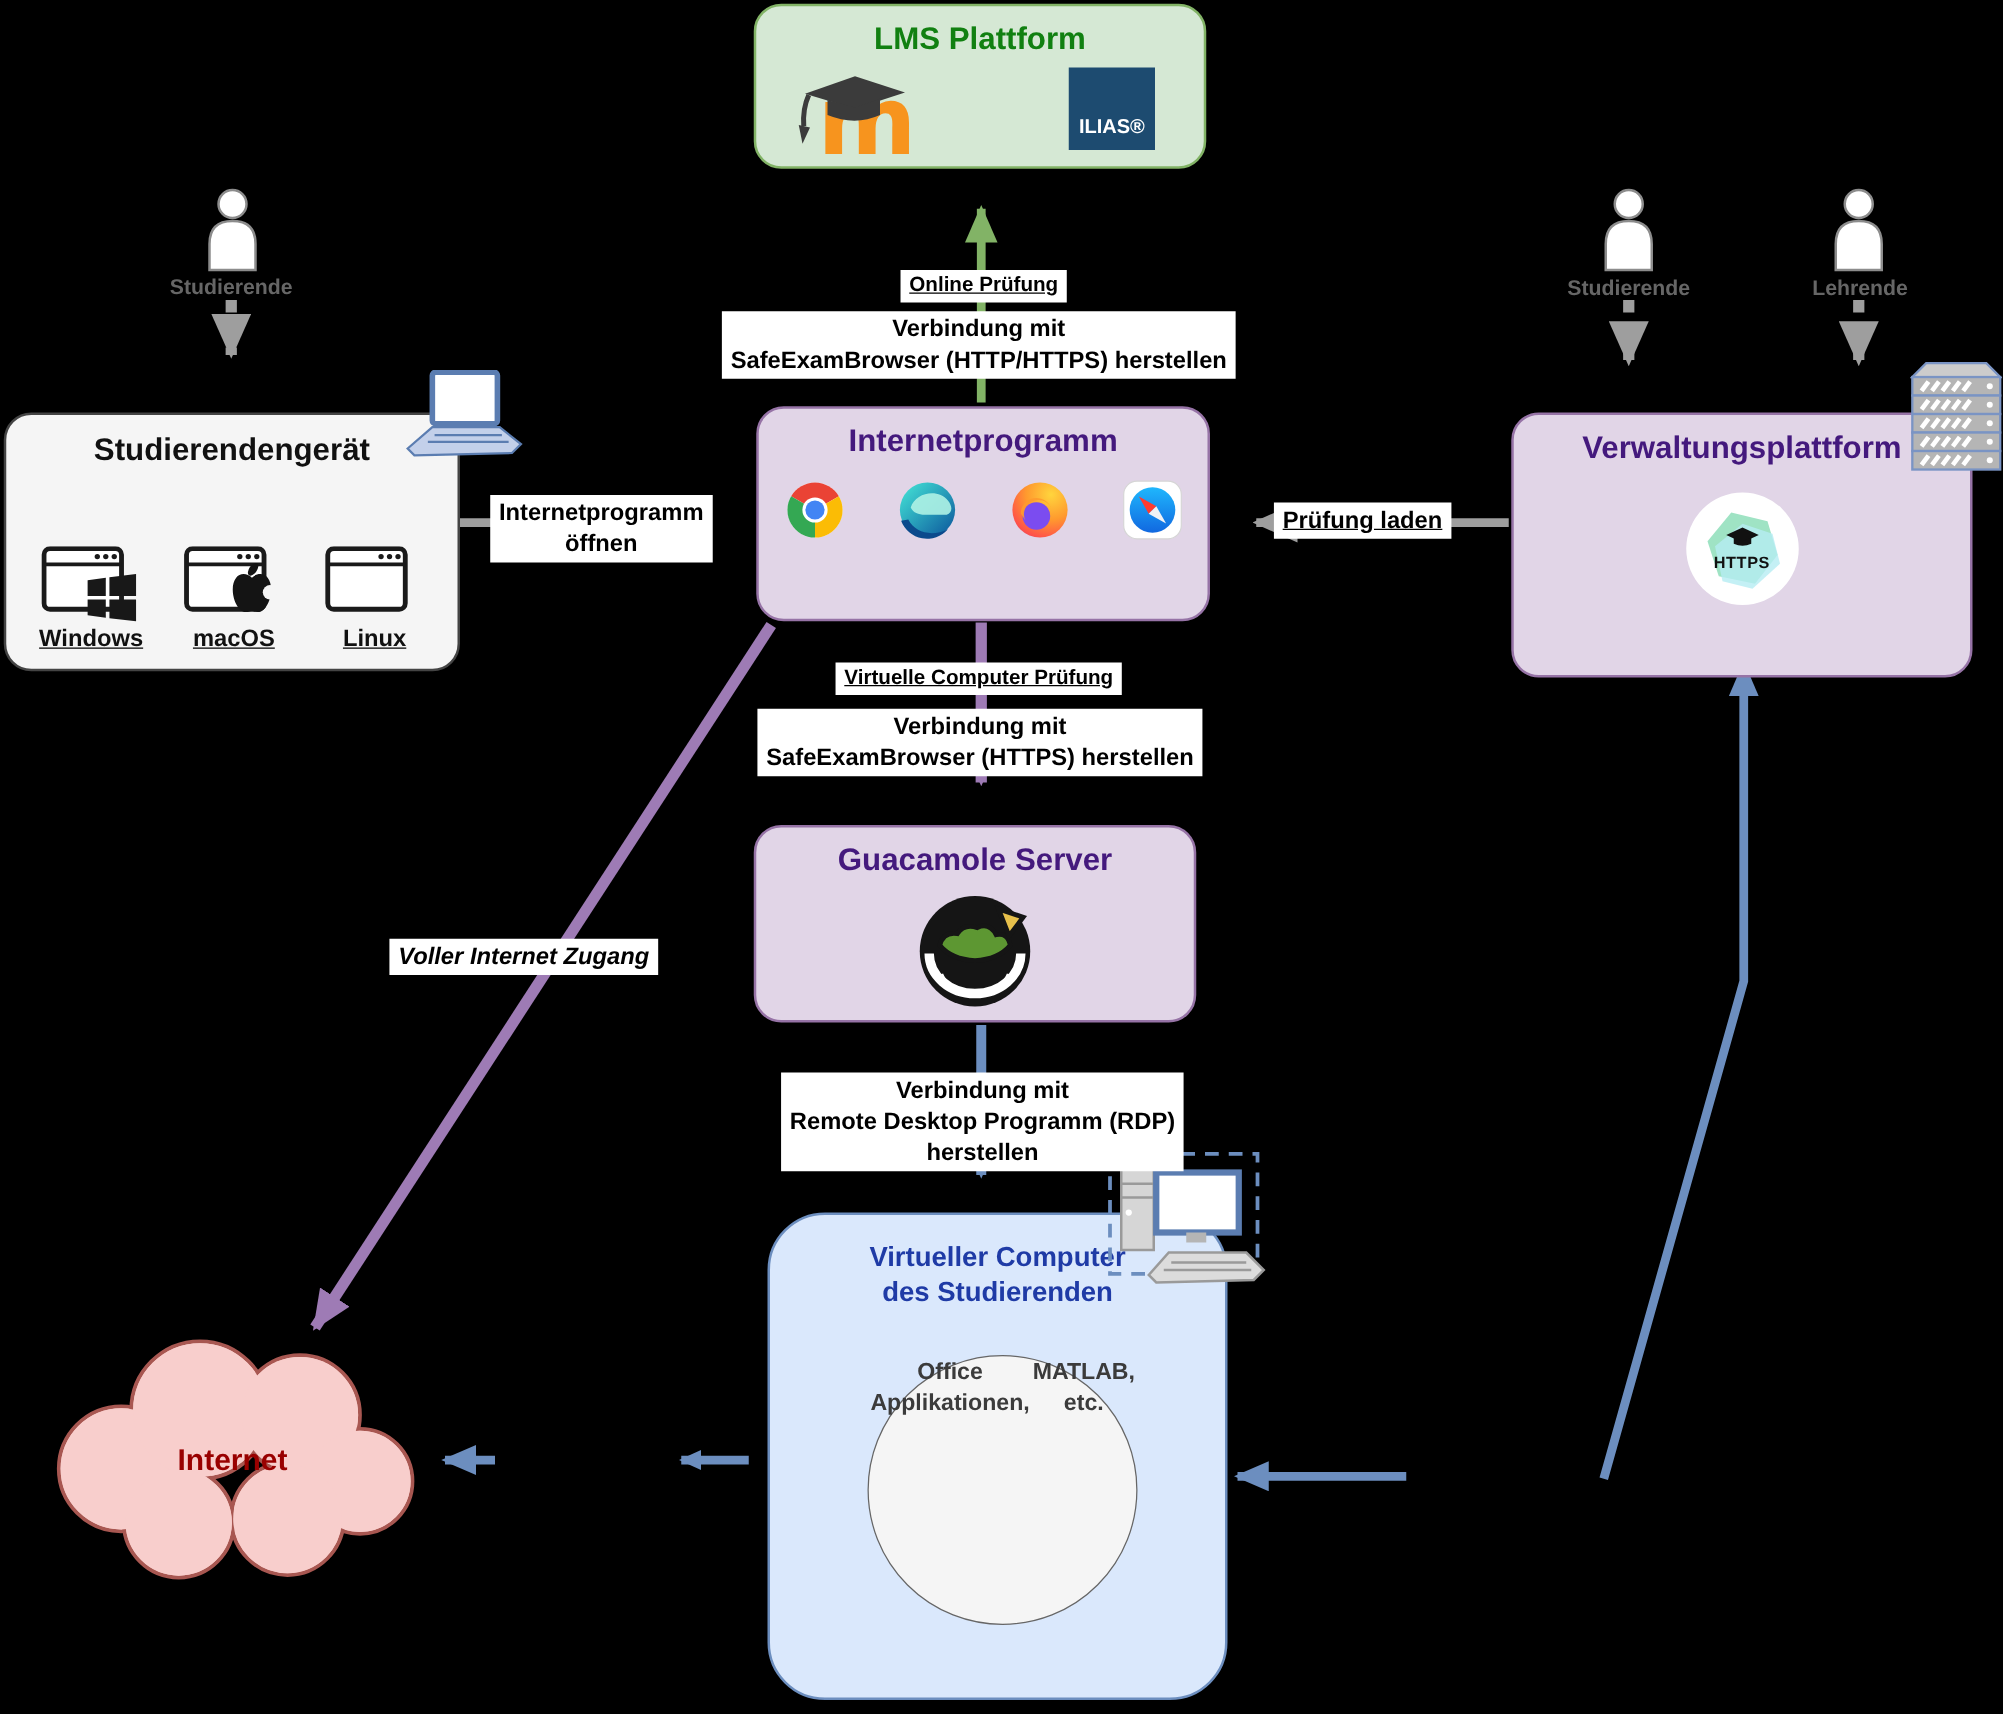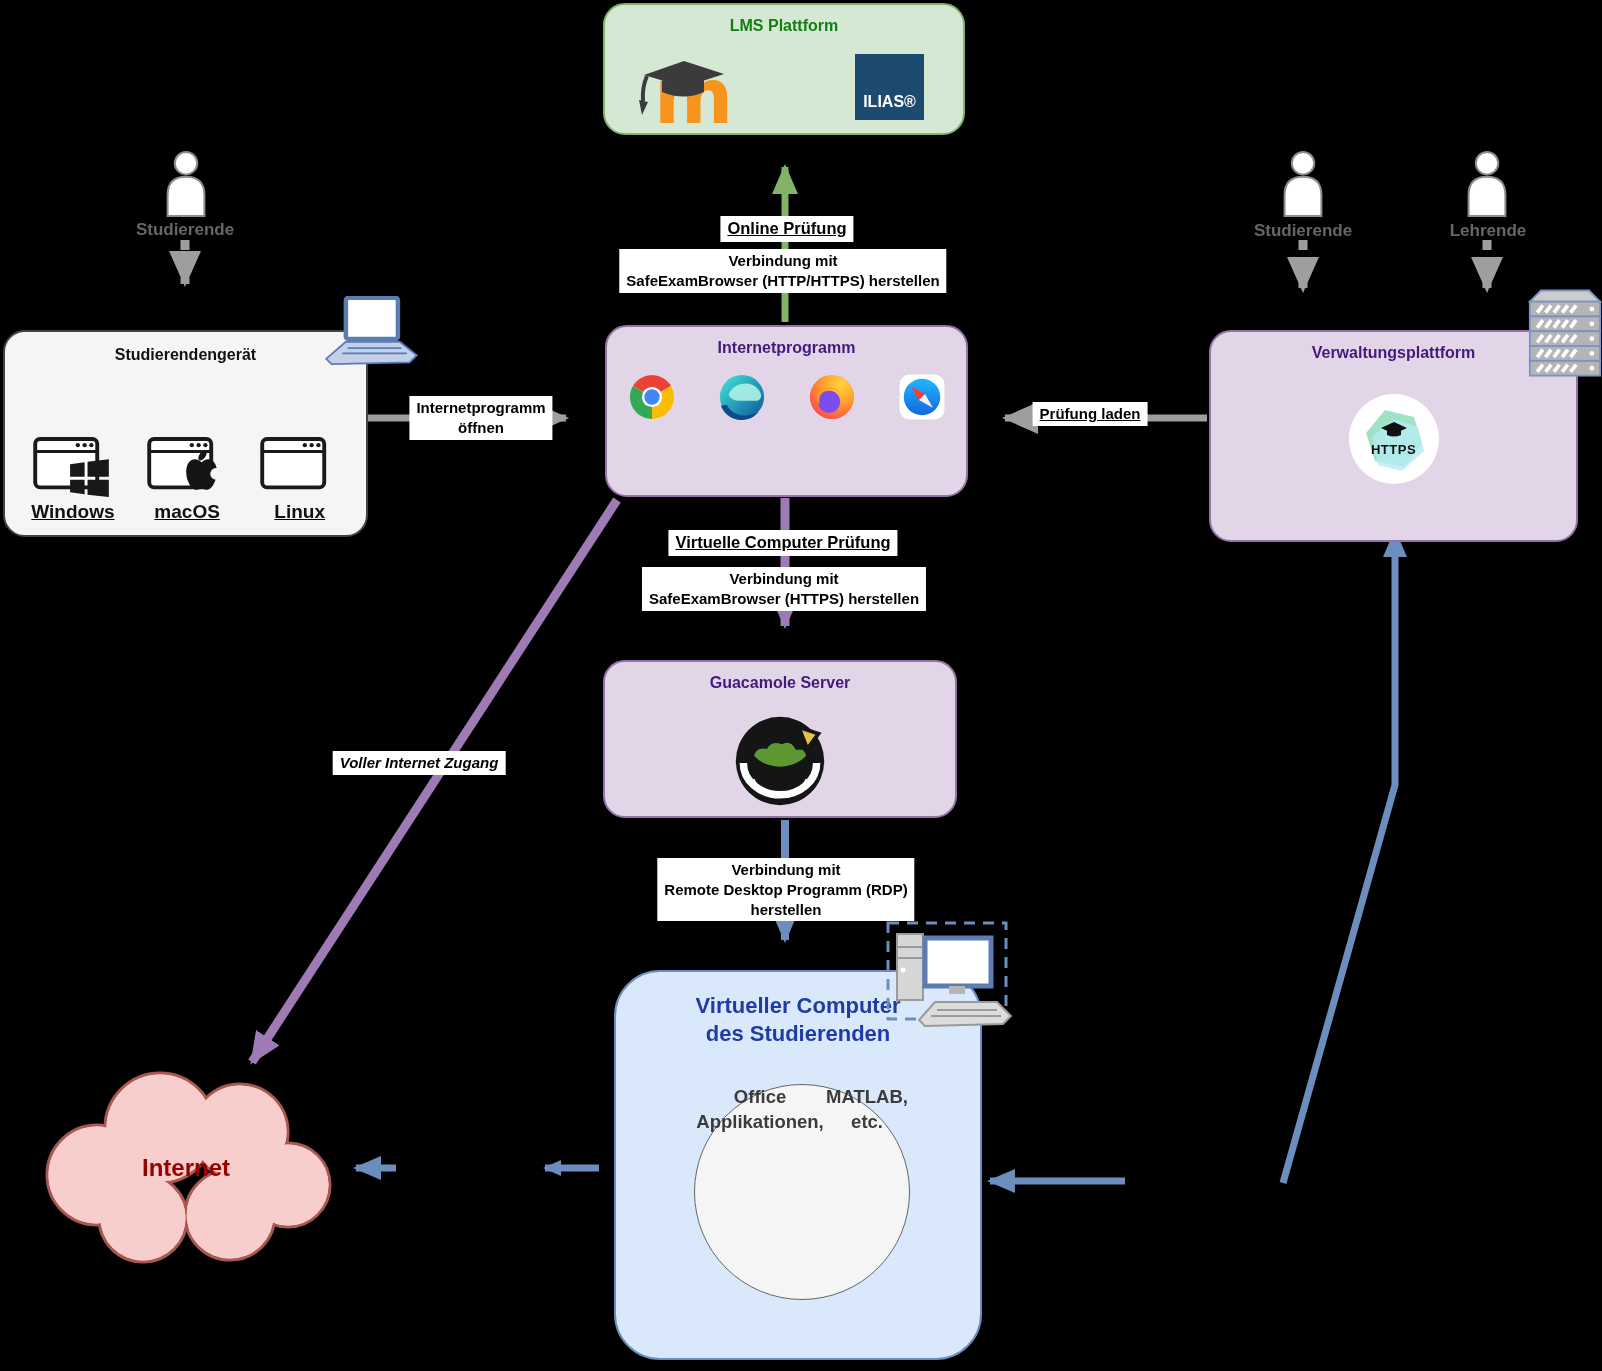--- a/index.html
+++ b/index.html
@@ -1,19 +1,19 @@
 <!DOCTYPE html>
 <html><head>
 <meta charset="utf-8">
 <style>
   html,body{margin:0;padding:0;background:#000;}
   #canvas{position:relative;width:1602px;height:1371px;background:#000;overflow:hidden;
           font-family:"Liberation Sans",sans-serif;}
   .node{position:absolute;box-sizing:border-box;border:2px solid;border-radius:22px;text-align:center;z-index:2;}
-  .node-title{font-weight:bold;font-size:16px;margin-top:12px;}
+  .node-title{font-weight:bold;font-size:25px;margin-top:12px;}
   #lms{left:603px;top:3px;width:362px;height:132px;background:#d5e8d4;border-color:#82b366;}
   #lms .node-title{color:#118011;}
   .purple-node{background:#e1d5e7;border-color:#9673a6;}
   .purple-node .node-title{color:#44197d;}
   #device{left:3px;top:330px;width:365px;height:207px;background:#f5f5f5;border-color:#444;}
   #device .node-title{color:#111;margin-top:14px;}
   #inet{left:605px;top:325px;width:363px;height:172px;}
   #verw{left:1209px;top:330px;width:369px;height:212px;}
   #guac{left:603px;top:660px;width:354px;height:158px;}
   #vc{left:602px;top:970px;width:368px;height:390px;background:#dae8fc;border-color:#6c8ebf;border-radius:46px;margin-left:12px;}
@@ -25,21 +25,21 @@
   .browser-row svg{width:48px;height:48px;}
   #ilias-logo{position:absolute;left:250px;top:49px;width:69px;height:66px;background:#1d4b70;color:#fff;
      display:flex;align-items:flex-end;justify-content:center;font-weight:bold;font-size:16px;padding-bottom:9px;box-sizing:border-box;}
   #moodle-logo{position:absolute;left:33px;top:48px;}
   #campla-circle{position:absolute;left:50%;top:62px;transform:translateX(-50%);width:90px;height:90px;background:#fff;border-radius:50%;}
   #campla-label{position:absolute;left:0;right:0;top:48px;text-align:center;font-weight:bold;font-size:13px;color:#111;letter-spacing:.5px;}
   #guac-logo{position:absolute;left:50%;top:52px;transform:translateX(-50%);}
   #vc-circle{position:absolute;left:78px;top:112px;width:216px;height:216px;border-radius:50%;background:#f5f5f5;
      border:1.5px solid #666;display:flex;flex-direction:row;justify-content:center;box-sizing:border-box;
      font-weight:bold;font-size:18.5px;color:#3b3b3b;line-height:1.35;}
-  .lbl{position:absolute;background:#fff;color:#000;font-weight:bold;font-size:15px;line-height:1.32;
+  .lbl{position:absolute;background:#fff;color:#000;font-weight:bold;font-size:19px;line-height:1.32;
       padding:2px 7px;text-align:center;white-space:nowrap;transform:translateX(-50%);z-index:5;}
   .lbl .u, .lbl.u{text-decoration:underline;}
   .title-lbl{font-size:16.5px;}
   .actor-label{position:absolute;transform:translateX(-50%);color:#666;font-weight:bold;font-size:17px;z-index:3;}
   .icon-abs{position:absolute;z-index:4;}
   #edges-svg{position:absolute;left:0;top:0;z-index:1;}
 </style>
 </head>
 <body>
 

